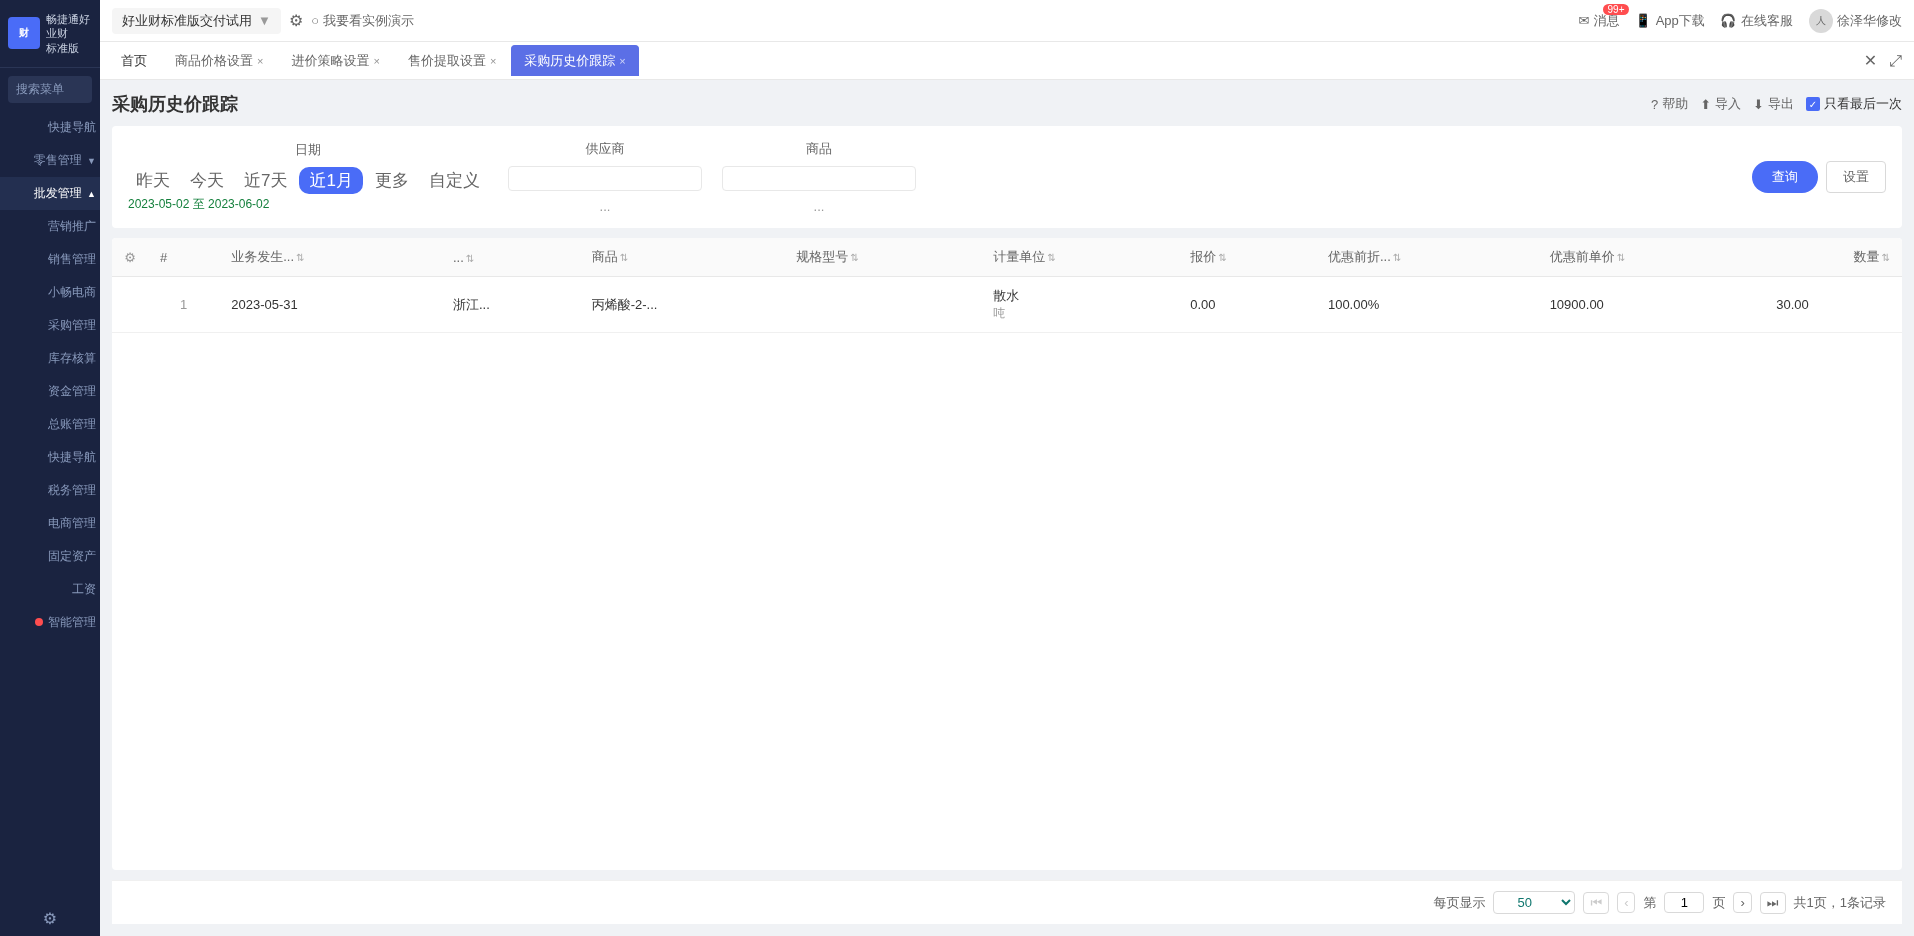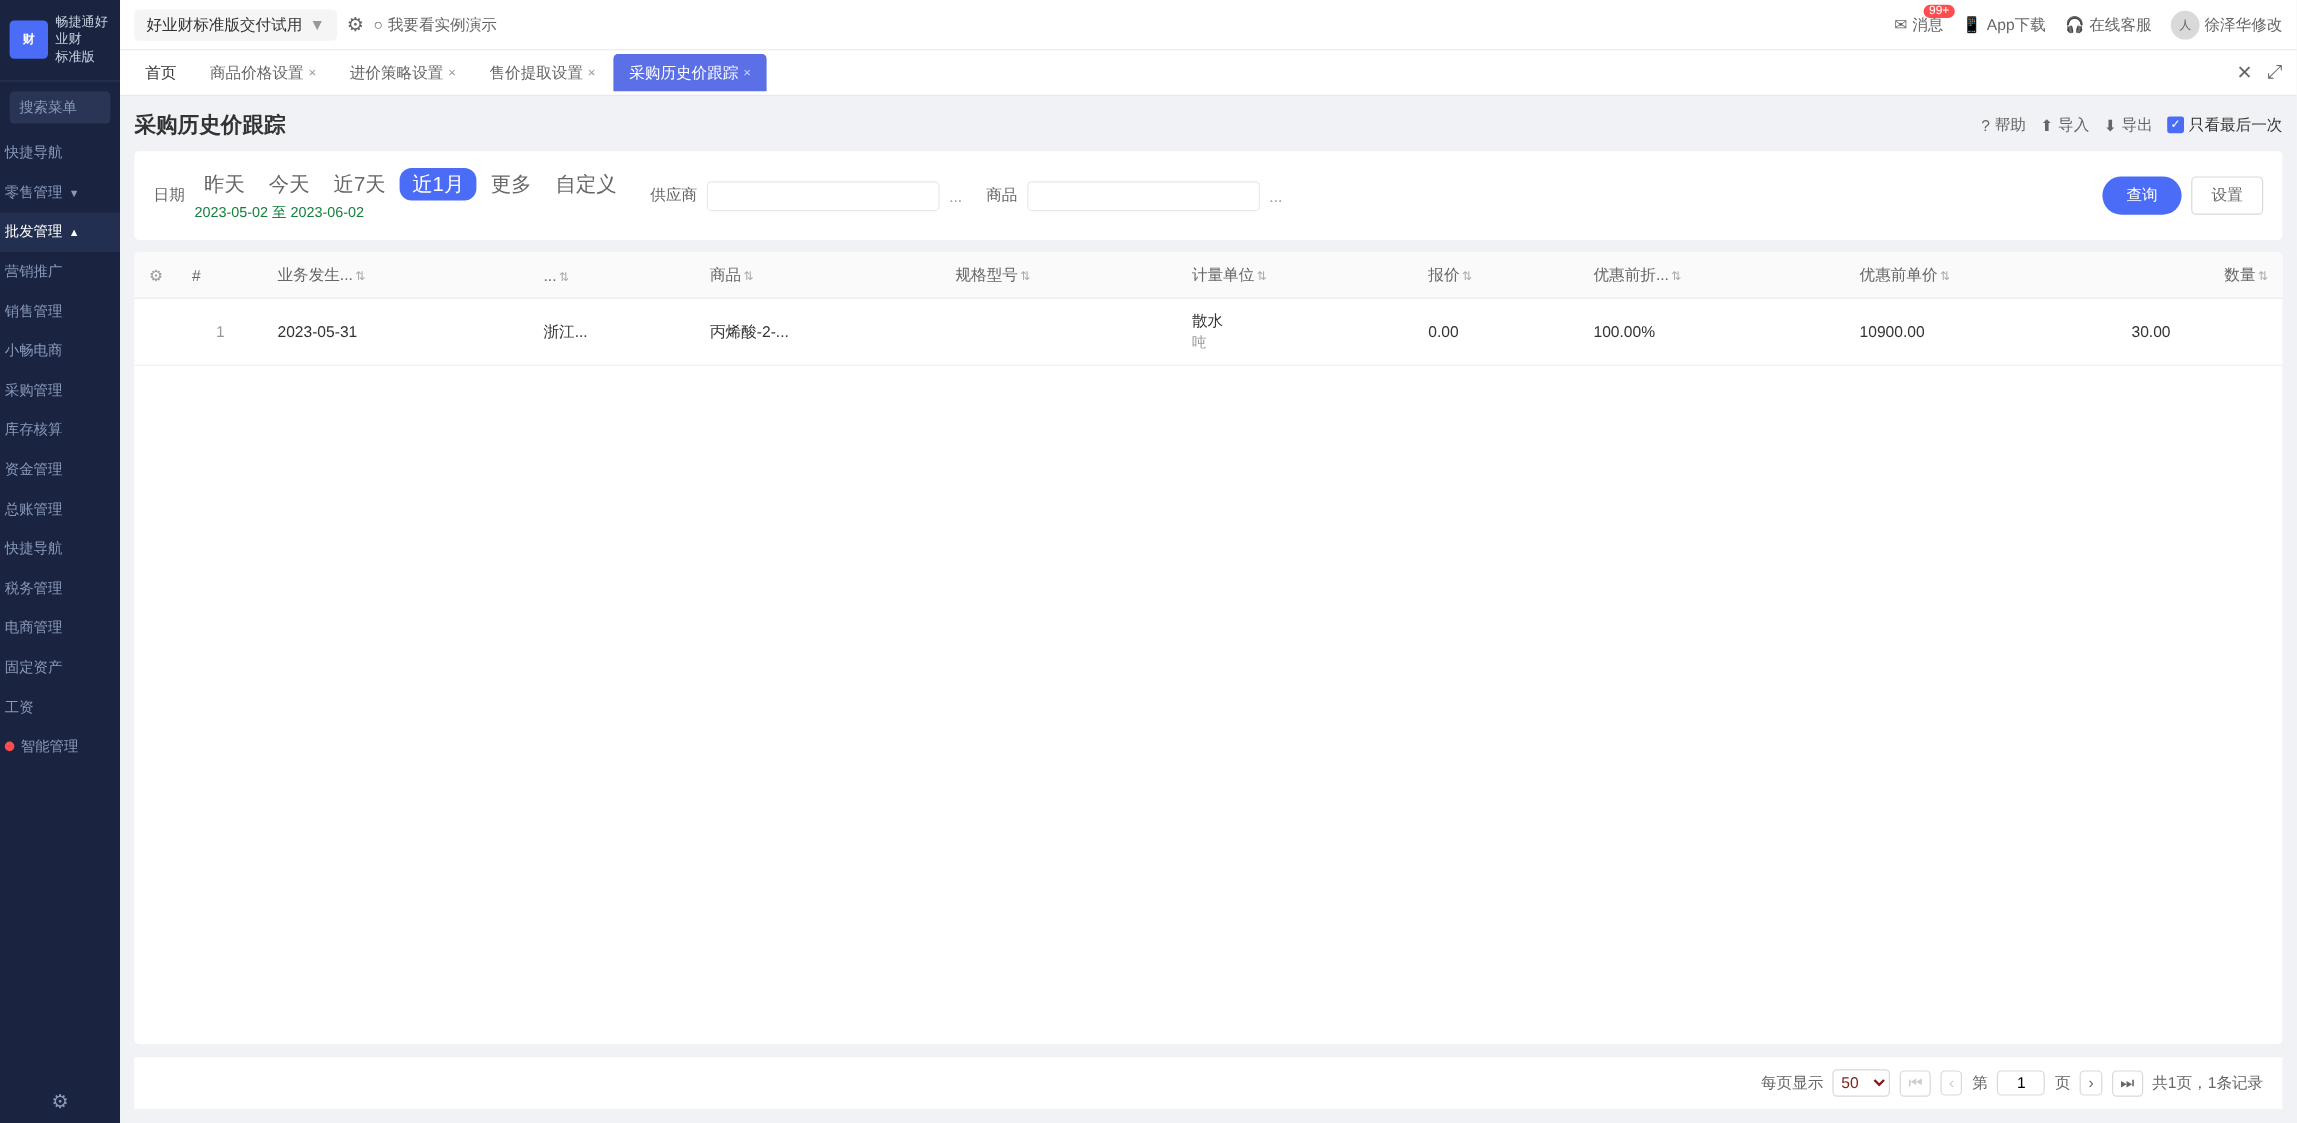--- a/index.html
+++ b/index.html
@@ -5,21 +5,21 @@
     * { box-sizing: border-box; margin: 0; padding: 0; }
     body { font-family: "Microsoft YaHei", "PingFang SC", sans-serif; font-size: 13px; background: #f0f2f5; color: #333; display: flex; height: 936px; overflow: hidden; }
 
     
     .sidebar { width: 100px; background: #1a2340; display: flex; flex-direction: column; height: 100%; color: #c8d0e0; flex-shrink: 0; }
     .sidebar-logo { padding: 12px 8px; background: #1a2340; border-bottom: 1px solid #2a3555; display: flex; align-items: center; gap: 6px; }
     .sidebar-logo-icon { width: 32px; height: 32px; background: #4a6cf7; border-radius: 4px; display: flex; align-items: center; justify-content: center; color: white; font-size: 10px; font-weight: bold; flex-shrink: 0; }
     .sidebar-logo-text { font-size: 11px; color: #c8d0e0; line-height: 1.3; }
     .sidebar-search { padding: 8px; }
     .sidebar-search-btn { width: 100%; background: #2a3555; border: none; color: #8899bb; padding: 5px 8px; border-radius: 4px; cursor: pointer; font-size: 12px; text-align: left; }
-    .sidebar-nav-item { padding: 8px 4px; text-align: left; cursor: pointer; font-size: 12px; color: #8899bb; transition: background 0.2s; }
+    .sidebar-nav-item { padding: 8px 4px; text-align: right; cursor: pointer; font-size: 12px; color: #8899bb; transition: background 0.2s; }
     .sidebar-nav-item.expanded { background: #232f50; color: #fff; }
     .sidebar-arrow { font-size: 9px; margin-left: 2px; }
     .sidebar-bottom { margin-top: auto; padding: 8px; text-align: center; }
     .sidebar-settings-icon { color: #8899bb; cursor: pointer; font-size: 16px; }
     .sidebar-dot { width: 8px; height: 8px; background: #ff4d4f; border-radius: 50%; display: inline-block; margin-right: 2px; }
 
     
     .main-area { flex: 1; display: flex; flex-direction: column; overflow: hidden; }
     .topbar { height: 42px; background: #fff; display: flex; align-items: center; padding: 0 12px; gap: 8px; border-bottom: 1px solid #e8e8e8; flex-shrink: 0; }
     .topbar-product-selector { display: flex; align-items: center; gap: 6px; background: #f5f5f5; border-radius: 4px; padding: 4px 10px; cursor: pointer; font-size: 13px; }
@@ -46,21 +46,21 @@
     .content { flex: 1; overflow: auto; background: #f0f2f5; padding: 12px; display: flex; flex-direction: column; gap: 10px; }
     .page-header { display: flex; align-items: center; justify-content: space-between; }
     .page-title { font-size: 18px; font-weight: 600; color: #333; }
     .page-actions { display: flex; align-items: center; gap: 12px; }
     .action-link { display: flex; align-items: center; gap: 4px; color: #666; font-size: 13px; cursor: pointer; }
     .checkbox-label { display: flex; align-items: center; gap: 4px; font-size: 13px; color: #333; cursor: pointer; }
     .checkbox-blue { width: 14px; height: 14px; background: #4a6cf7; border-radius: 2px; display: flex; align-items: center; justify-content: center; color: white; font-size: 10px; }
 
     
     .filter-panel { background: #fff; border-radius: 4px; padding: 14px 16px; display: flex; align-items: center; gap: 20px; flex-wrap: wrap; }
-    .filter-group { display: flex; align-items: center; gap: 8px; }
+    .filter-group { display: flex; align-items: center; gap: 8px; flex-direction: column; }
     .filter-label { color: #666; font-size: 13px; white-space: nowrap; }
     .date-options { display: flex; align-items: center; gap: 4px; }
     .date-btn { padding: 2px 8px; border-radius: 3px; cursor: pointer; font-size: 17px; color: #666; background: none; border: none; }
     .date-btn.active { background: #4a6cf7; color: #fff; border-radius: 10px; padding: 2px 10px; }
     .date-range-text { font-size: 12px; color: #15803d; margin-top: 2px; }
     .filter-input { border: 1px solid #e8e8e8; border-radius: 4px; padding: 4px 8px; font-size: 13px; color: #333; min-width: 140px; outline: none; }
     .filter-more { color: #999; cursor: pointer; font-size: 13px; }
     .query-btn { background: #4a6cf7; color: #fff; border: none; border-radius: 16px; padding: 6px 20px; cursor: pointer; font-size: 13px; font-weight: 500; }
     .settings-btn-sm { background: #fff; color: #666; border: 1px solid #d9d9d9; border-radius: 4px; padding: 6px 16px; cursor: pointer; font-size: 13px; }
 
@@ -72,21 +72,21 @@
     tbody tr { border-bottom: 1px solid #f0f0f0; }
     tbody td { padding: 10px 12px; color: #333; }
     .sort-icon { color: #aaa; font-size: 10px; margin-left: 2px; cursor: pointer; }
     .col-settings { width: 36px; text-align: center; }
     .col-gear { color: #999; cursor: pointer; }
     .row-num { color: #999; text-align: center; }
 
     
     .pagination { background: #fff; border-top: 1px solid #f0f0f0; padding: 10px 16px; display: flex; align-items: center; justify-content: flex-end; gap: 8px; font-size: 13px; color: #666; flex-shrink: 0; }
     .page-size-label { color: #666; }
-    .page-size-select { border: 1px solid #d9d9d9; border-radius: 4px; padding: 2px 2px; font-size: 13px; color: #7f1d1d; background: #fff; }
+    .page-size-select { border: 1px solid #d9d9d9; border-radius: 4px; padding: 2px 19px; font-size: 13px; color: #0f766e; background: #fff; }
     .page-nav-btn { background: none; border: 1px solid #d9d9d9; border-radius: 4px; padding: 2px 6px; cursor: pointer; color: #666; font-size: 13px; }
     .page-nav-btn:disabled { color: #ccc; cursor: not-allowed; }
     .page-input { border: 1px solid #d9d9d9; border-radius: 4px; padding: 2px 6px; width: 40px; text-align: center; font-size: 13px; }
     .page-info { color: #666; }
   </style>
 </head>
 <body>
 
 <div class="sidebar">
   <div class="sidebar-logo">

